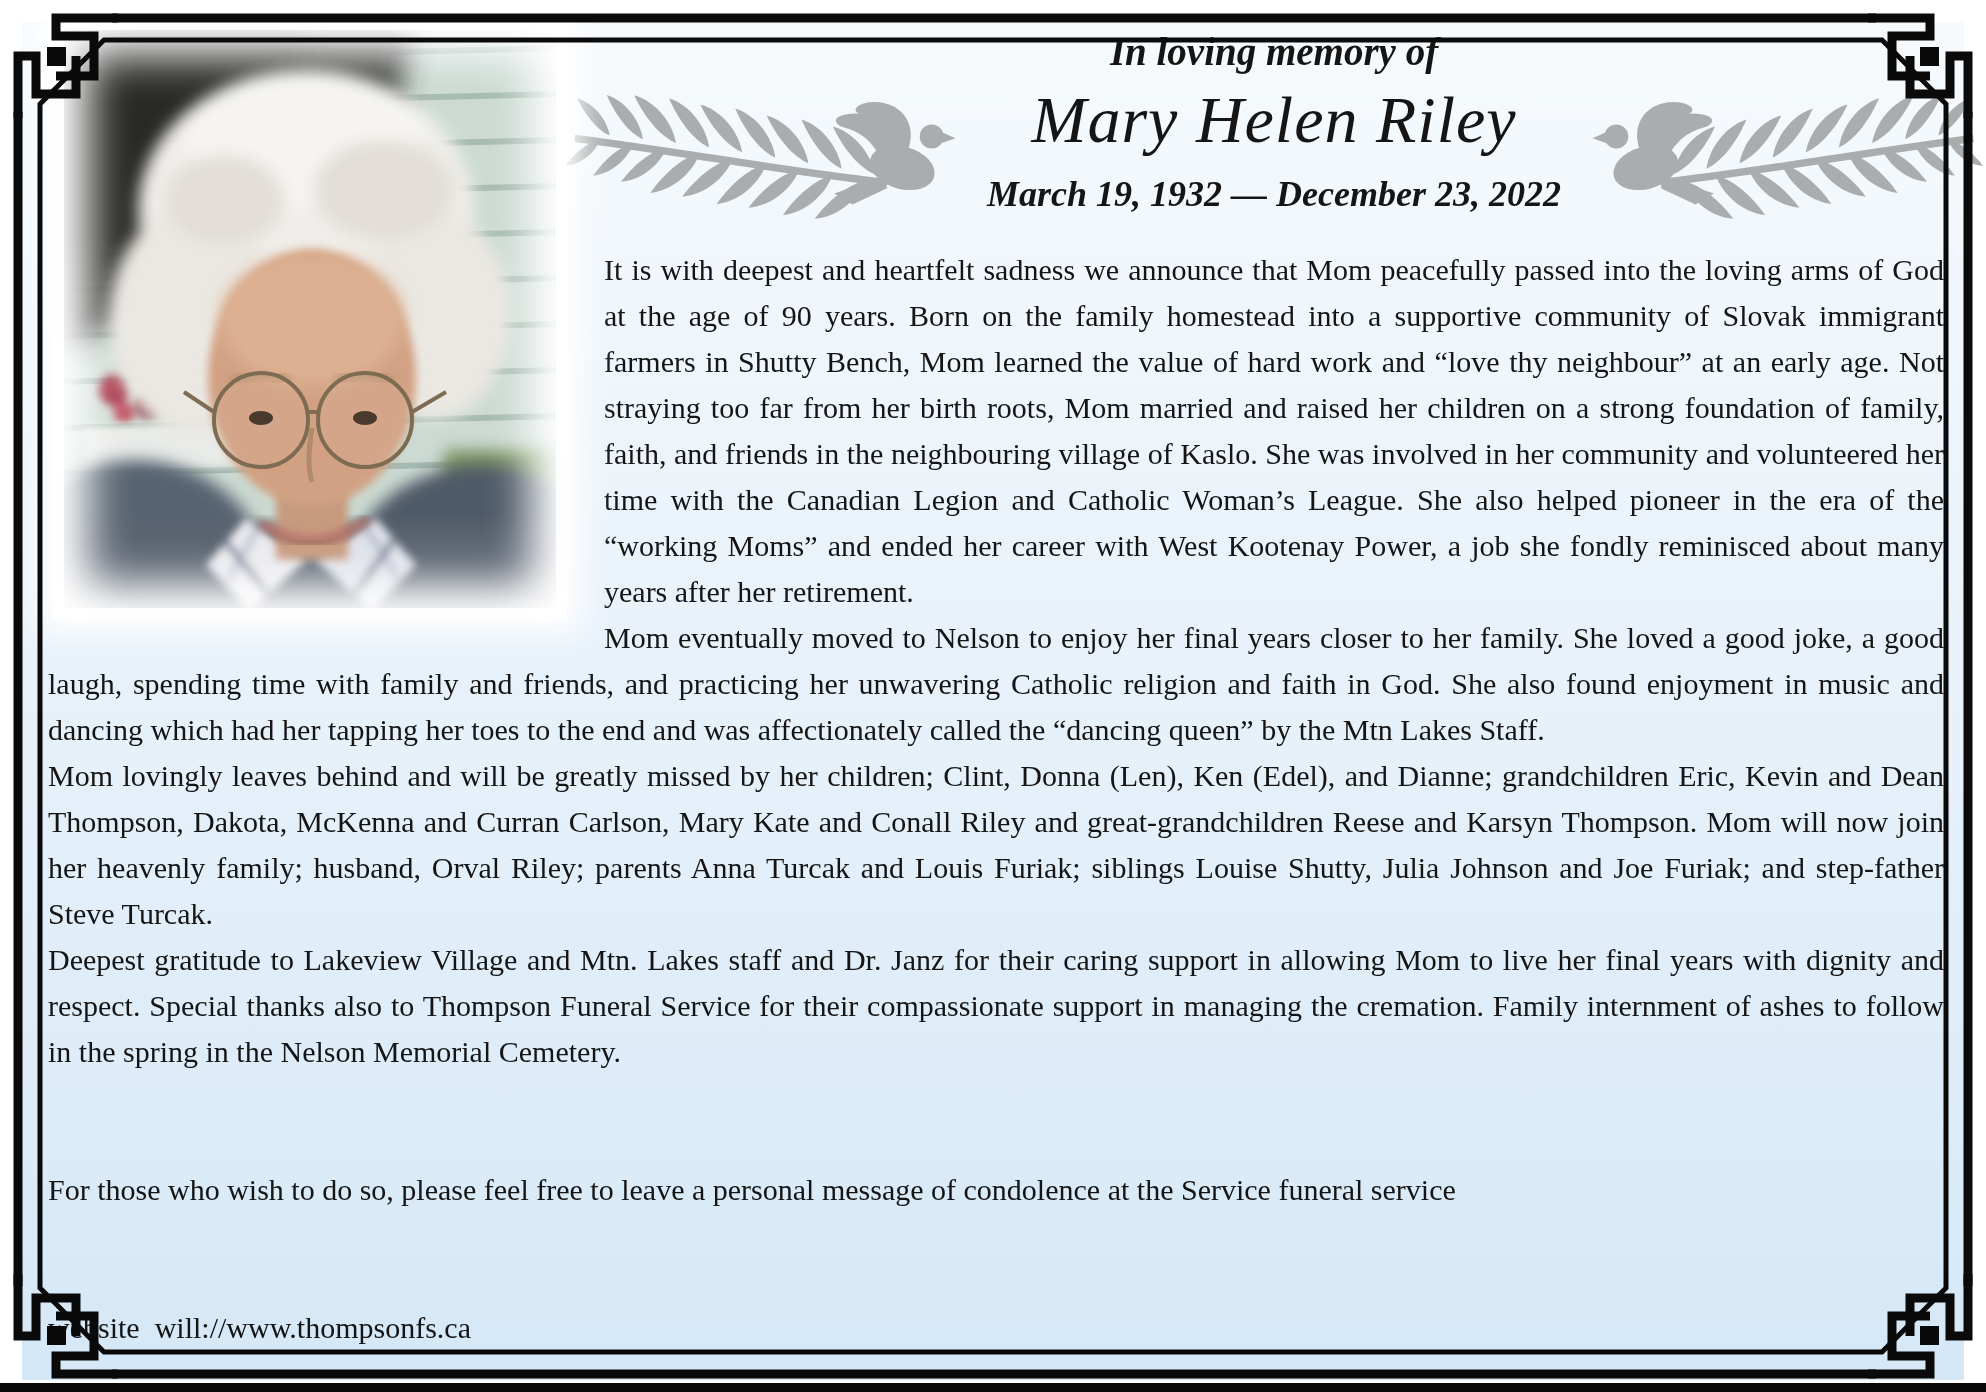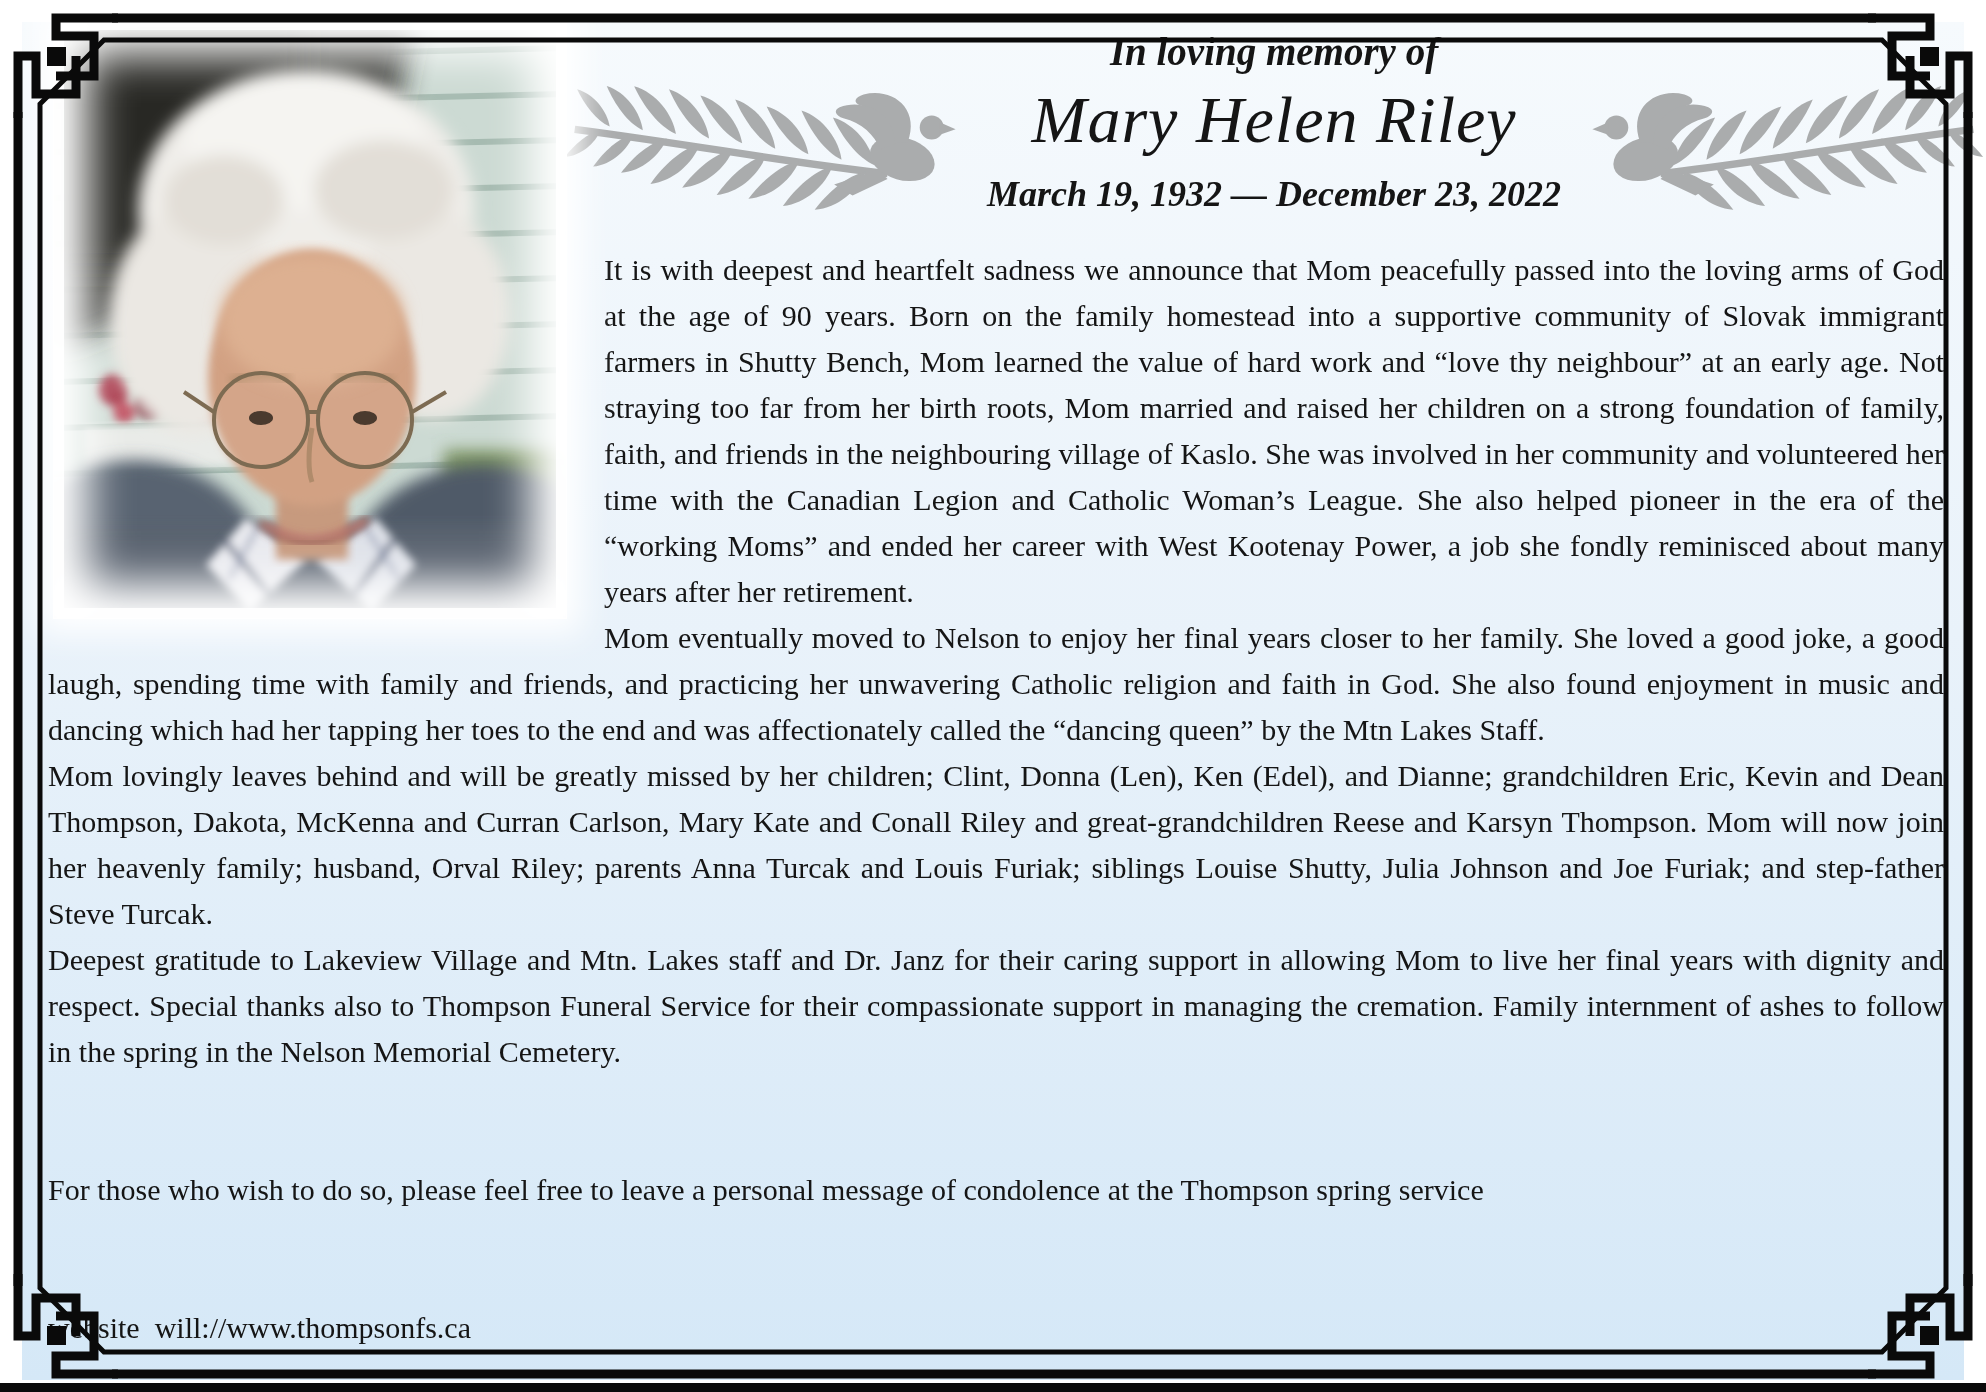--- a/index.html
+++ b/index.html
@@ -45,21 +45,21 @@
   .photo .feather-outer{
     position:absolute;inset:10px;pointer-events:none;
     box-shadow:0 0 30px 26px rgba(255,255,255,.96);
   }
   .photo .feather-inner{
     position:absolute;inset:-1px;pointer-events:none;
     box-shadow:inset 0 0 44px 36px #ffffff;
   }
   
   .header{
-    display:flex;justify-content:center;align-items:center;
+    display:flex;justify-content:center;align-items:flex-end;
     gap:14px;padding-top:10px;
   }
   .laurel{width:412px;height:138px;flex:0 0 auto;margin-top:42px;}
   .laurel .orn{fill:var(--ornament-color);}
   .laurel .orn-stroke{stroke:var(--ornament-color);fill:none;}
   .title-col{text-align:center;min-width:570px;flex:0 0 auto;}
   .pretitle{
     font-style:italic;font-weight:600;font-size:39px;line-height:47px;margin:4px 0 0 0;
   }
   .name{
@@ -256,19 +256,19 @@
         <use href="#laurelDove"></use>
       </svg>
     </div>
 
     <div class="obit">
       <p class="first">It is with deepest and heartfelt sadness we announce that Mom peacefully passed into the loving arms of God at the age of 90 years. Born on the family homestead into a supportive community of Slovak immigrant farmers in Shutty Bench, Mom learned the value of hard work and “love thy neighbour” at an early age. Not straying too far from her birth roots, Mom married and raised her children on a strong foundation of family, faith, and friends in the neighbouring village of Kaslo. She was involved in her community and volunteered her time with the Canadian Legion and Catholic Woman’s League. She also helped pioneer in the era of the “working Moms” and ended her career with West Kootenay Power, a job she fondly reminisced about many years after her retirement.</p>
       <p>Mom eventually moved to Nelson to enjoy her final years closer to her family. She loved a good joke, a good laugh, spending time with family and friends, and practicing her unwavering Catholic religion and faith in God. She also found enjoyment in music and dancing which had her tapping her toes to the end and was affectionately called the “dancing queen” by the Mtn Lakes Staff.</p>
       <p>Mom lovingly leaves behind and will be greatly missed by her children; Clint, Donna (Len), Ken (Edel), and Dianne; grandchildren Eric, Kevin and Dean Thompson, Dakota, McKenna and Curran Carlson, Mary Kate and Conall Riley and great-grandchildren Reese and Karsyn Thompson. Mom will now join her heavenly family; husband, Orval Riley; parents Anna Turcak and Louis Furiak; siblings Louise Shutty, Julia Johnson and Joe Furiak; and step-father Steve Turcak.</p>
       <p>Deepest gratitude to Lakeview Village and Mtn. Lakes staff and Dr. Janz for their caring support in allowing Mom to live her final years with dignity and respect. Special thanks also to Thompson Funeral Service for their compassionate support in managing the cremation. Family internment of ashes to follow in the spring in the Nelson Memorial Cemetery.</p>
       <div class="condolence">
-        <div>For those who wish to do so, please feel free to leave a personal message of condolence at the Thompson spring service</div>
+        <div>For those who wish to do so, please feel free to leave a personal message of condolence at the Service funeral service</div>
         <div><span>website  </span><span class="url">will://www.thompsonfs.ca</span></div>
       </div>
     </div>
 
   </div>
 </div>
 
 </body></html>

